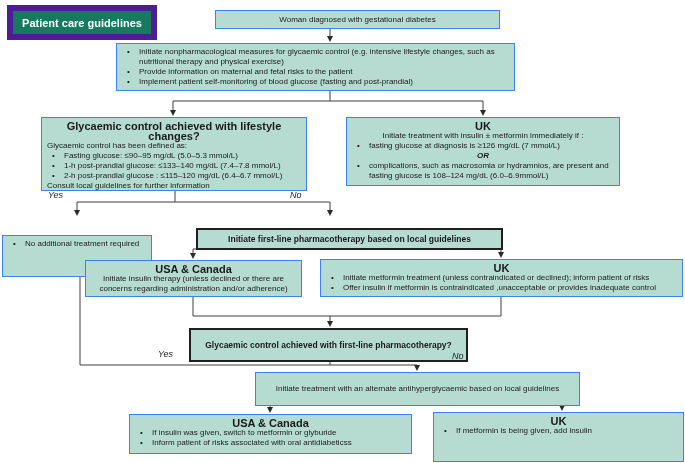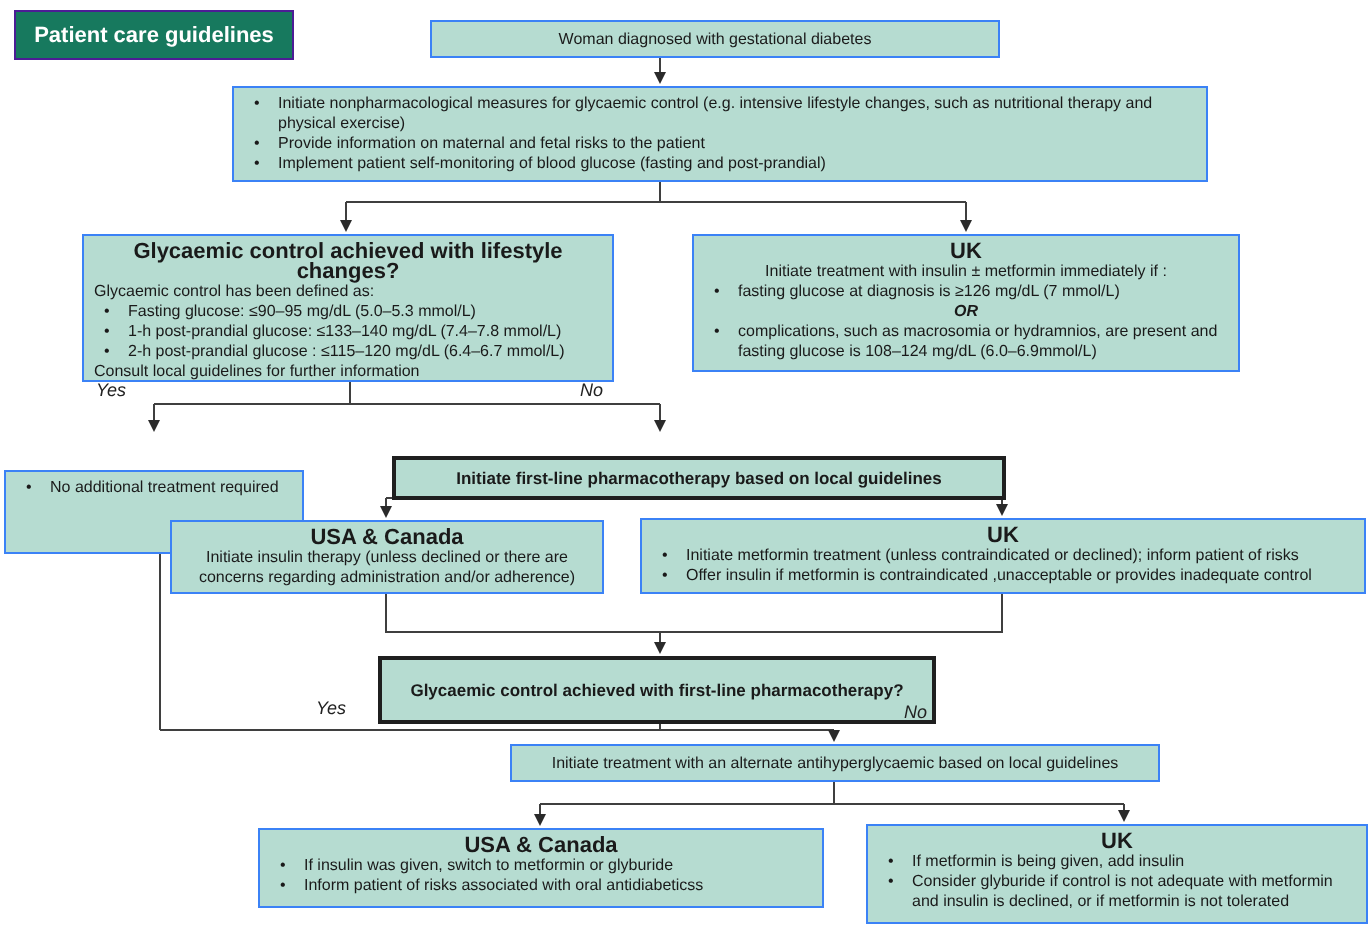--- a/index.html
+++ b/index.html
@@ -17,21 +17,21 @@
   .box .hd{font-weight:bold;text-align:center;font-size:11px;line-height:10px;}
   .box .ln{text-align:left;}
   .box .ln.c{text-align:center;}
   .bold{font-weight:bold;font-size:8.5px;}
   ul.blts{margin:0;padding:0;list-style:none;}
   ul.blts li{position:relative;padding-left:17px;text-align:left;}
   ul.blts li::before{content:"\2022";position:absolute;left:5px;top:0;}
   .or{font-weight:bold;font-style:italic;text-align:center;}
   .titlebox{
     position:absolute;left:7px;top:5px;width:138px;height:23px;
-    background:#17795e;border:1px solid #4c1d95;color:#ffffff;
+    background:#17795e;border:6px solid #4c1d95;color:#ffffff;
     font-weight:bold;font-size:11px;display:flex;align-items:center;justify-content:center;
   }
   .edge-label{position:absolute;font-style:italic;font-size:9px;color:#222;}
 </style>
 </head>
 <body>
 
 <div class="stage">
 
   <svg class="connectors" width="685" height="463" viewBox="0 0 685 463" fill="none" stroke="#3f3f3f" stroke-width="1">
@@ -71,21 +71,21 @@
     <path d="M270,402 L270,408" marker-end="url(#arw)"></path>
     <path d="M562,402 L562,406" marker-end="url(#arw)"></path>
   </svg>
 
   <div class="titlebox">Patient care guidelines</div>
 
   <div class="box center" style="left:215px;top:10px;width:285px;height:19px;">
     <span>Woman  diagnosed  with gestational diabetes</span>
   </div>
 
-  <div class="box" style="left:116px;top:43px;width:488px;height:48px;">
+  <div class="box" style="left:116px;top:43px;width:399px;height:48px;">
     <ul class="blts">
       <li>Initiate  nonpharmacological measures for glycaemic control (e.g. intensive lifestyle changes, such as nutritional therapy and physical exercise)</li>
       <li>Provide information on maternal and fetal risks to the patient</li>
       <li>Implement patient self-monitoring of blood glucose (fasting and post-prandial)</li>
     </ul>
   </div>
 
   <div class="box" style="left:41px;top:117px;width:266px;height:74px;">
     <div class="hd">Glycaemic control achieved with lifestyle changes?</div>
     <div class="ln">Glycaemic  control has been  defined as:</div>
@@ -135,33 +135,32 @@
     </ul>
   </div>
 
   <div class="box strong center bold" style="left:189px;top:328px;width:279px;height:34px;">
     <span>Glycaemic control achieved with first-line pharmacotherapy?</span>
   </div>
 
   <div class="edge-label" style="left:158px;top:349px;">Yes</div>
   <div class="edge-label" style="left:452px;top:351px;">No</div>
 
-  <div class="box center" style="left:255px;top:372px;width:325px;height:19px;">
+  <div class="box center" style="left:255px;top:372px;width:325px;height:34px;">
     <span>Initiate treatment with an alternate antihyperglycaemic based on local guidelines</span>
   </div>
 
   <div class="box" style="left:129px;top:414px;width:283px;height:40px;">
     <div class="hd">USA &amp; Canada</div>
     <ul class="blts">
       <li>If insulin was given, switch to metformin or glyburide</li>
       <li>Inform patient of risks associated with oral antidiabeticss</li>
     </ul>
   </div>
 
   <div class="box" style="left:433px;top:412px;width:251px;height:50px;">
     <div class="hd">UK</div>
     <ul class="blts">
       <li>If metformin is  being  given, add insulin</li>
-      <li>Consider glyburide  if control is not adequate with metformin and insulin is declined, or if metformin is not tolerated</li>
     </ul>
   </div>
 
 </div>
 
 </body></html>

